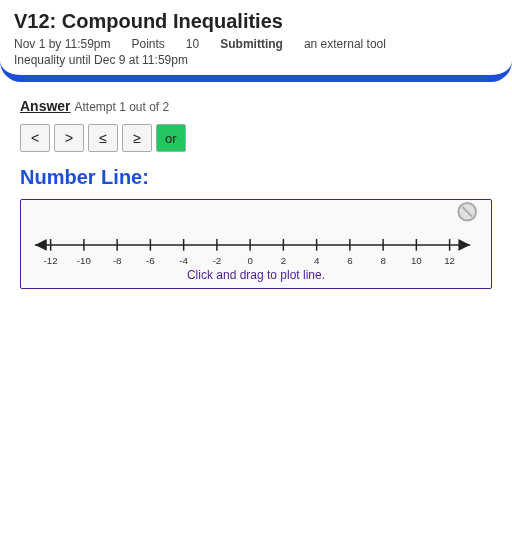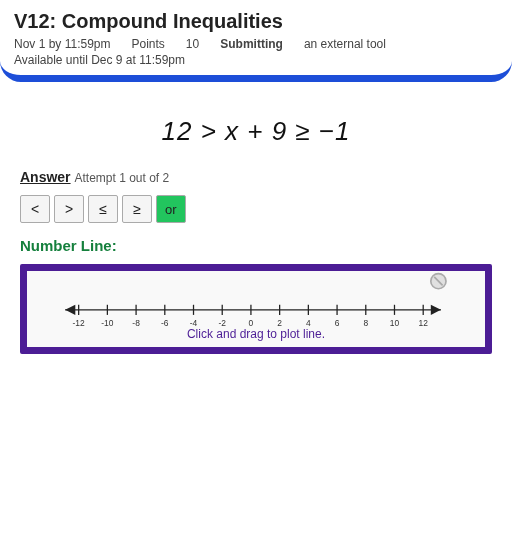--- a/index.html
+++ b/index.html
@@ -110,27 +110,27 @@
     .inequality-input {
       border: 2px solid #4a90d9;
       height: 34px;
       width: 220px;
       padding: 4px 6px;
       font-size: 14px;
       outline: none;
       margin-left: 6px;
     }
     .number-line-label {
-      font-size: 15px;
-      font-weight: bold;
-      color: #15803d;
+      font-size: 20px;
+      font-weight: bold;
+      color: #1d4ed8;
       margin-bottom: 10px;
     }
     .number-line-container {
-      border: 7px solid #4c1d95;
+      border: 1px solid #4c1d95;
       background: #f9f9f9;
       position: relative;
       height: 90px;
       width: 100%;
       border-radius: 2px;
       overflow: hidden;
     }
     .number-line-canvas {
       position: absolute;
       top: 0; left: 0;
@@ -153,30 +153,27 @@
 <div class="header-bar">
   <div class="page-title">V12: Compound Inequalities</div>
   <div class="meta-row">
     <span>Nov 1 by 11:59pm</span>
     <span>Points</span>
     <span>10</span>
     <span class="submitting-label">Submitting</span>
     <span>an external tool</span>
   </div>
   <div class="meta-available">
-    <span>Available</span>
+    <span>Inequality</span>
     <span>until Dec 9 at 11:59pm</span>
   </div>
 </div>
 
 <div class="main-content">
 
-  <div class="equation-box">
-    <span class="equation-text">12 &gt; <i>x</i> + 9 ≥ −1</span>
-  </div>
 
   <div class="answer-section">
     <div class="answer-header">
       <strong>Answer</strong>
       <span class="answer-attempt">Attempt 1 out of 2</span>
     </div>
   </div>
 
   <div class="symbol-buttons">
     <button class="sym-btn">&lt;</button>

